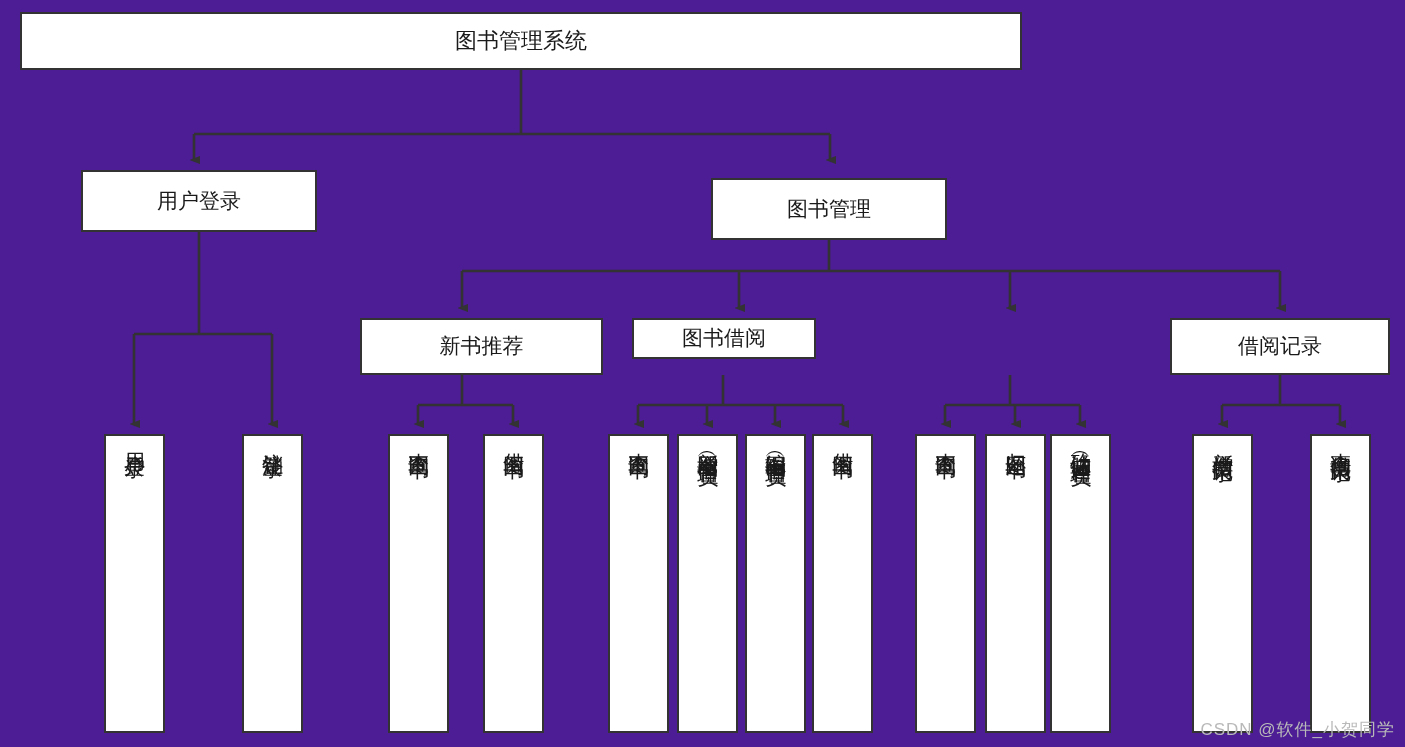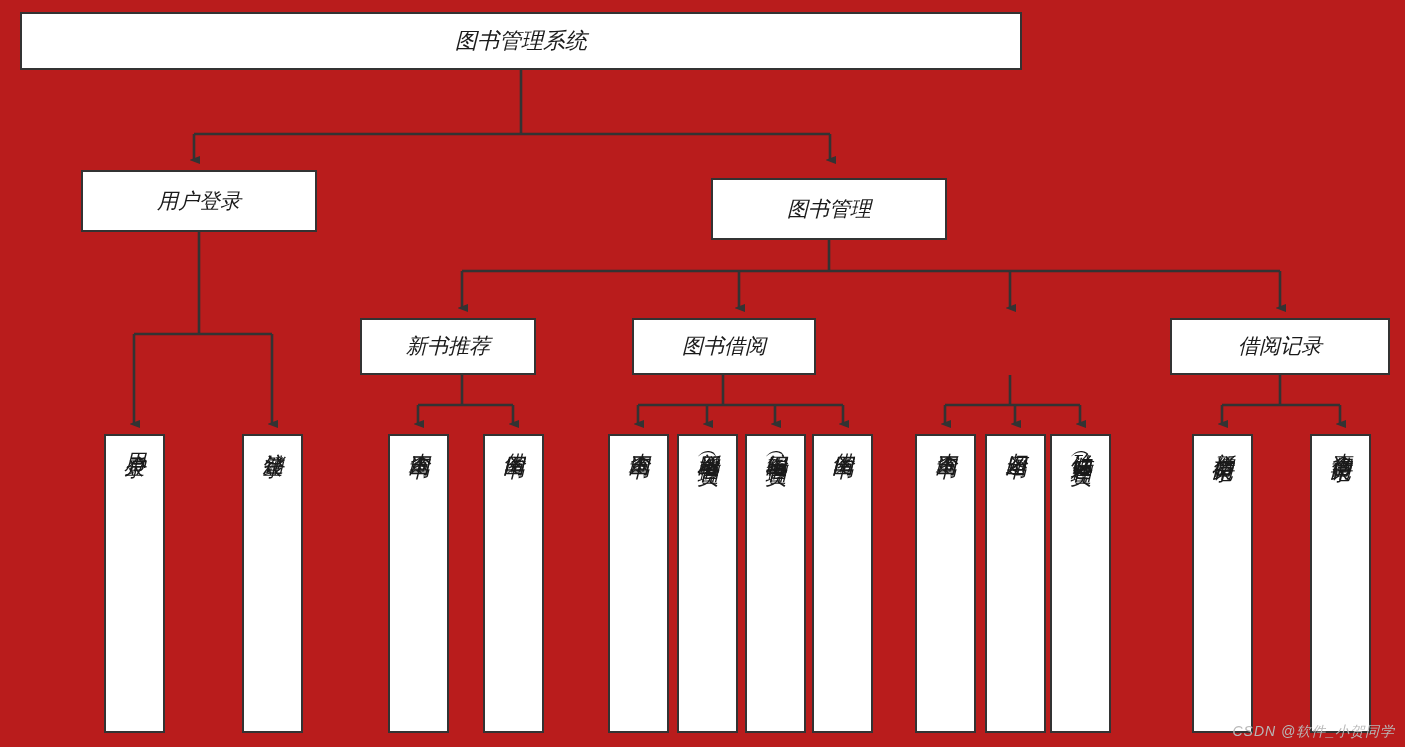--- a/index.html
+++ b/index.html
@@ -4,23 +4,22 @@
 <style>
   html,body{margin:0;padding:0;background:#ffffff;}
   body{
     font-family:"Liberation Sans","DejaVu Sans",sans-serif;
     color:#111;
   }
   #canvas{
     position:relative;
     width:1405px;
     height:747px;
-    background:#b91c1c;
+    background:#4c1d95;
     overflow:hidden;
-    font-style:italic;
   }
   .node{
     position:absolute;
     box-sizing:border-box;
     background:#ffffff;
     border:2px solid #333333;
     display:flex;
     align-items:center;
     justify-content:center;
     text-align:center;
@@ -49,21 +48,21 @@
   svg#wires{
     position:absolute;
     left:0;top:0;
     width:1405px;height:747px;
     pointer-events:none;
   }
   #watermark{
     position:absolute;
     right:10px;
     bottom:6px;
-    font-size:14px;
+    font-size:17px;
     color:#b9b9b9;
     letter-spacing:1px;
     white-space:nowrap;
   }
 </style>
 </head>
 <body>
 
 <div id="canvas">
 
@@ -121,24 +120,24 @@
     <span class="label">图书管理系统</span>
   </div>
 
   <div class="node horiz" style="left:81px;top:170px;width:236px;height:62px;">
     <span class="label">用户登录</span>
   </div>
   <div class="node horiz" style="left:711px;top:178px;width:236px;height:62px;">
     <span class="label">图书管理</span>
   </div>
 
-  <div class="node horiz" style="left:360px;top:318px;width:176px;height:57px;">
+  <div class="node horiz" style="left:360px;top:318px;width:243px;height:57px;">
     <span class="label">新书推荐</span>
   </div>
-  <div class="node horiz" style="left:632px;top:318px;width:184px;height:57px;">
+  <div class="node horiz" style="left:632px;top:318px;width:184px;height:41px;">
     <span class="label">图书借阅</span>
   </div>
   <div class="node horiz" style="left:1170px;top:318px;width:220px;height:57px;align-items:center;">
     <span class="label">借阅记录</span>
   </div>
 
   <div class="node vert" style="left:104px;top:434px;width:61px;height:299px;">
     <span class="label">用户登录</span>
   </div>
   <div class="node vert" style="left:242px;top:434px;width:61px;height:299px;">

